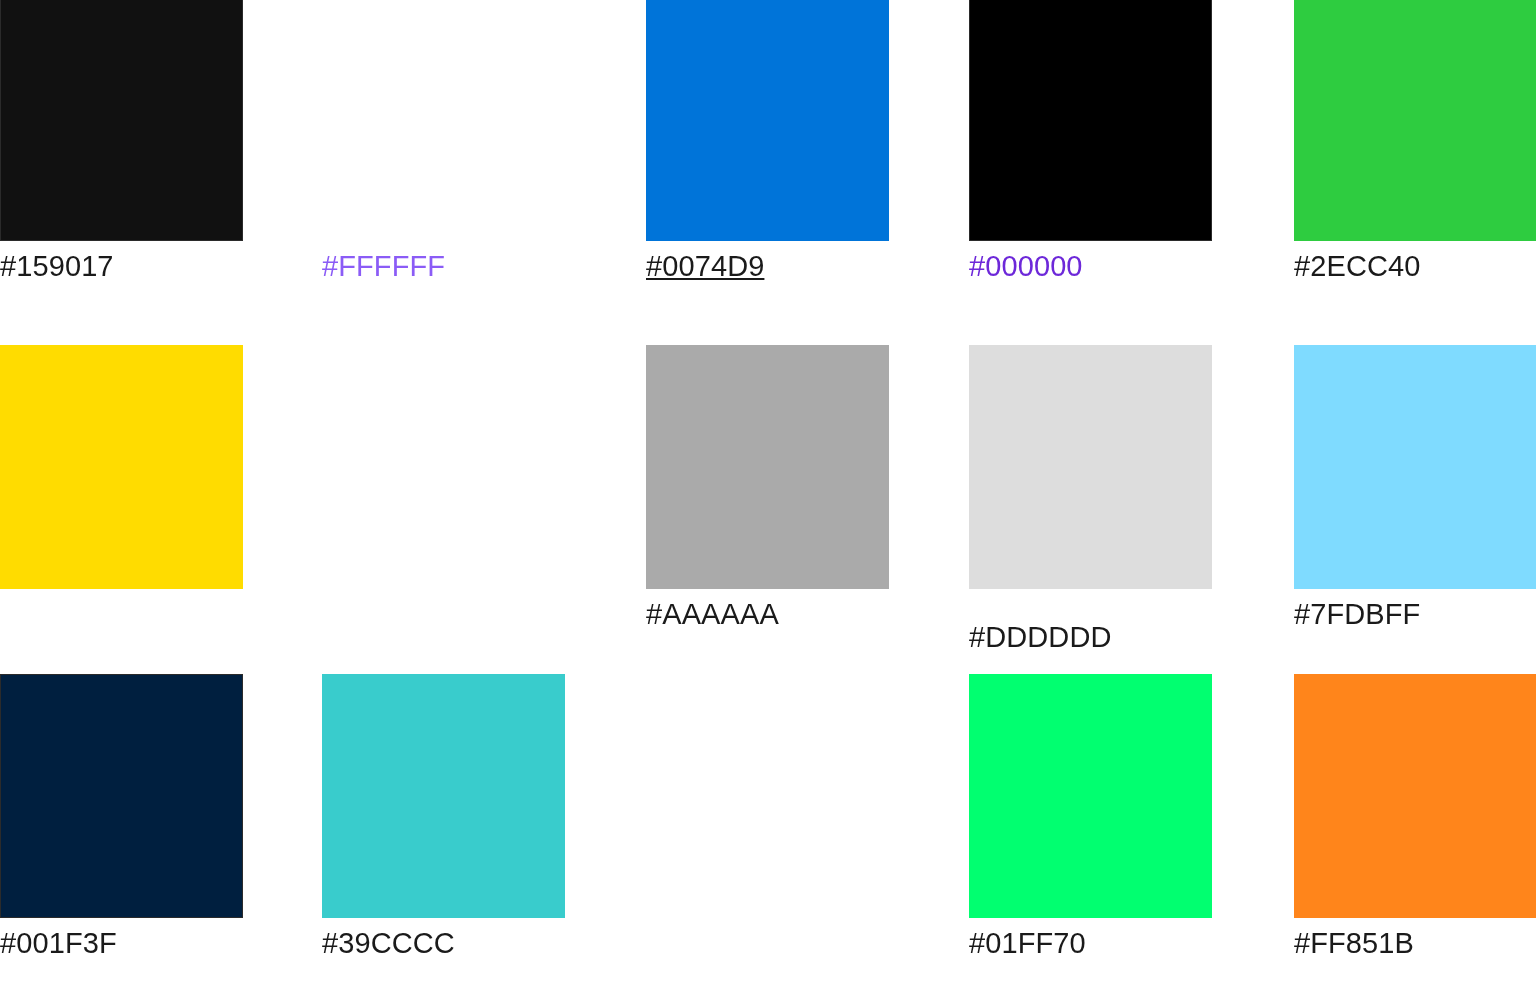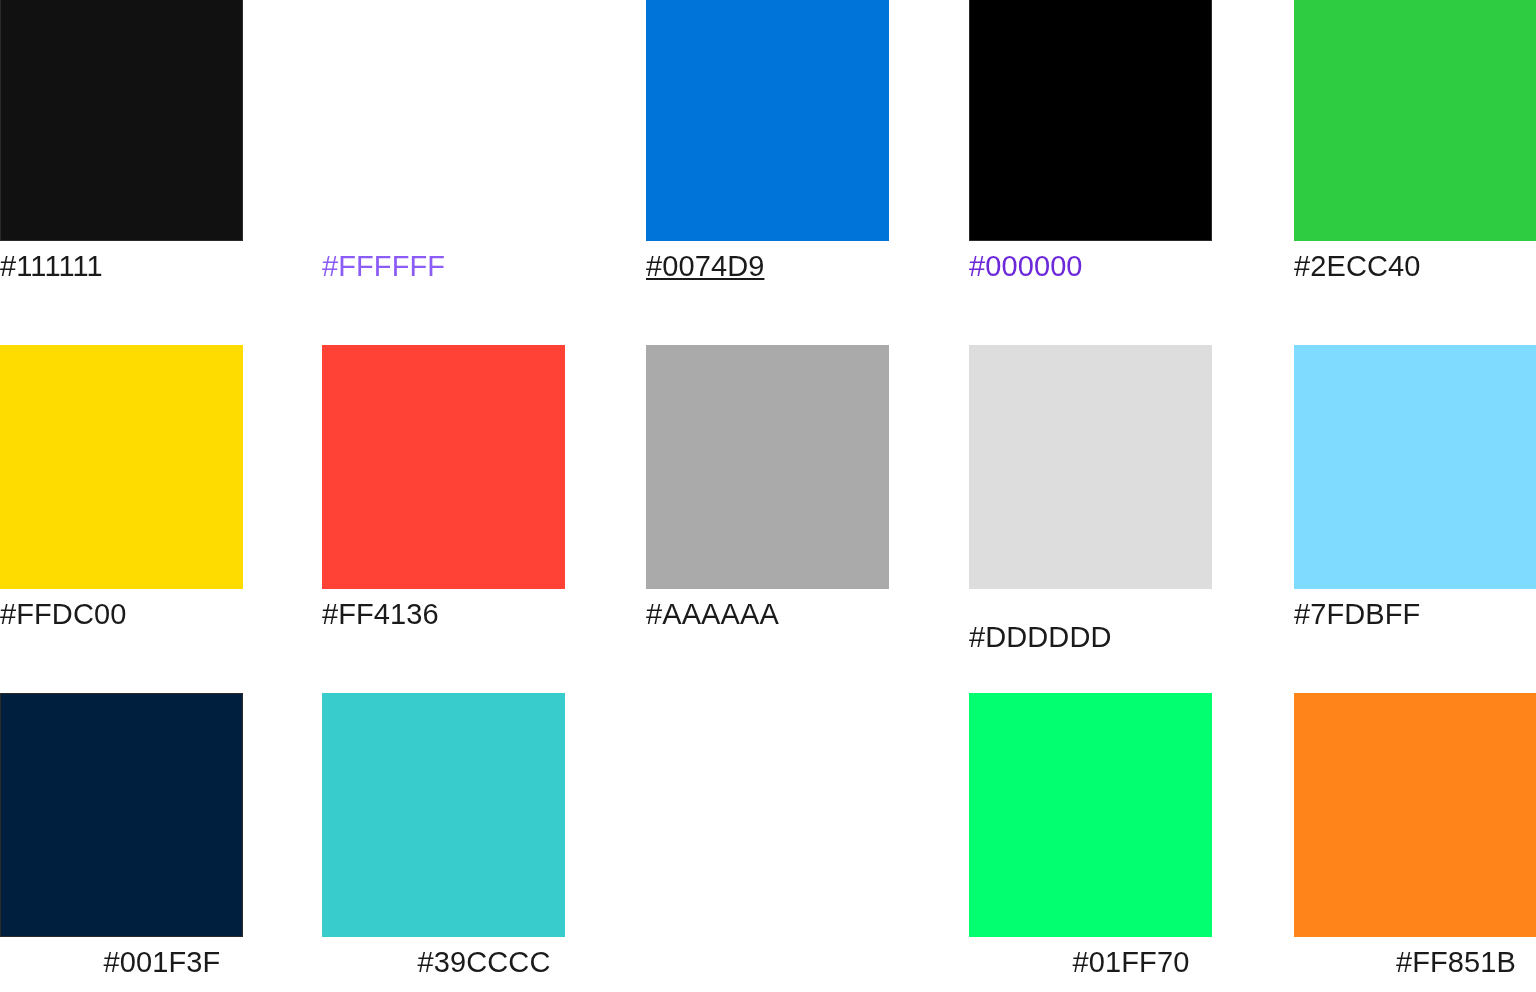--- a/index.html
+++ b/index.html
@@ -44,62 +44,57 @@
     font-size: 29px;
     line-height: 29px;
     letter-spacing: 0.1px;
     color: #1a1a1a;
     white-space: nowrap;
   }
 
   
   .row-1 { top: -3px; }
   .row-2 { top: 345px; }
-  .row-3 { top: 693px; text-align: center; }
+  .row-3 { top: 674px; }
 
   
   .col-1 { left: 0px; }
   .col-2 { left: 322px; }
   .col-3 { left: 646px; }
   .col-4 { left: 969px; }
   .col-5 { left: 1294px; }
 </style>
 </head>
 <body>
 
 <div id="palette-board" style="background-color: rgb(255, 255, 255);">
 
   <div class="swatch-cell row-1 col-1">
     <span class="swatch-chip" title="#111111" style="background-color: rgb(17, 17, 17); border: 1px solid rgb(43, 43, 43);"></span>
-    <span class="swatch-label" style="color: rgb(26, 26, 26);">#111111</span>
+    <span class="swatch-label" style="color: rgb(26, 26, 26);">#159017</span>
   </div>
   <div class="swatch-cell row-1 col-2">
     <span class="swatch-chip" title="#FFFFFF" style="background-color: rgb(255, 255, 255); border: none;"></span>
     <span class="swatch-label" style="color: #8b5cf6;">#FFFFFF</span>
   </div>
   <div class="swatch-cell row-1 col-3">
     <span class="swatch-chip" title="#0074D9" style="background-color: rgb(0, 116, 217); border: none;"></span>
     <span class="swatch-label" style="color: rgb(26, 26, 26); text-decoration: underline;">#0074D9</span>
   </div>
   <div class="swatch-cell row-1 col-4">
     <span class="swatch-chip" title="#000000" style="background-color: rgb(0, 0, 0); border: 1px solid rgb(43, 43, 43);"></span>
     <span class="swatch-label" style="color: #6d28d9;">#000000</span>
   </div>
   <div class="swatch-cell row-1 col-5">
     <span class="swatch-chip" title="#2ECC40" style="background-color: rgb(46, 204, 64); border: none;"></span>
     <span class="swatch-label" style="color: rgb(26, 26, 26);">#2ECC40</span>
   </div>
 
   <div class="swatch-cell row-2 col-1">
     <span class="swatch-chip" title="#FFDC00" style="background-color: rgb(255, 220, 0); border: none;"></span>
-    <span class="swatch-label" style="color: rgb(26, 26, 26);">#FFDC00</span>
-  </div>
-  <div class="swatch-cell row-2 col-2">
-    <span class="swatch-chip" title="#FF4136" style="background-color: rgb(255, 65, 54); border: none;"></span>
-    <span class="swatch-label" style="color: rgb(26, 26, 26);">#FF4136</span>
   </div>
   <div class="swatch-cell row-2 col-3">
     <span class="swatch-chip" title="#AAAAAA" style="background-color: rgb(170, 170, 170); border: none;"></span>
     <span class="swatch-label" style="color: rgb(26, 26, 26);">#AAAAAA</span>
   </div>
   <div class="swatch-cell row-2 col-4">
     <span class="swatch-chip" title="#DDDDDD" style="background-color: rgb(221, 221, 221); border: none;"></span>
     <span class="swatch-label" style="color: rgb(26, 26, 26); margin-top: 34px;">#DDDDDD</span>
   </div>
   <div class="swatch-cell row-2 col-5">

